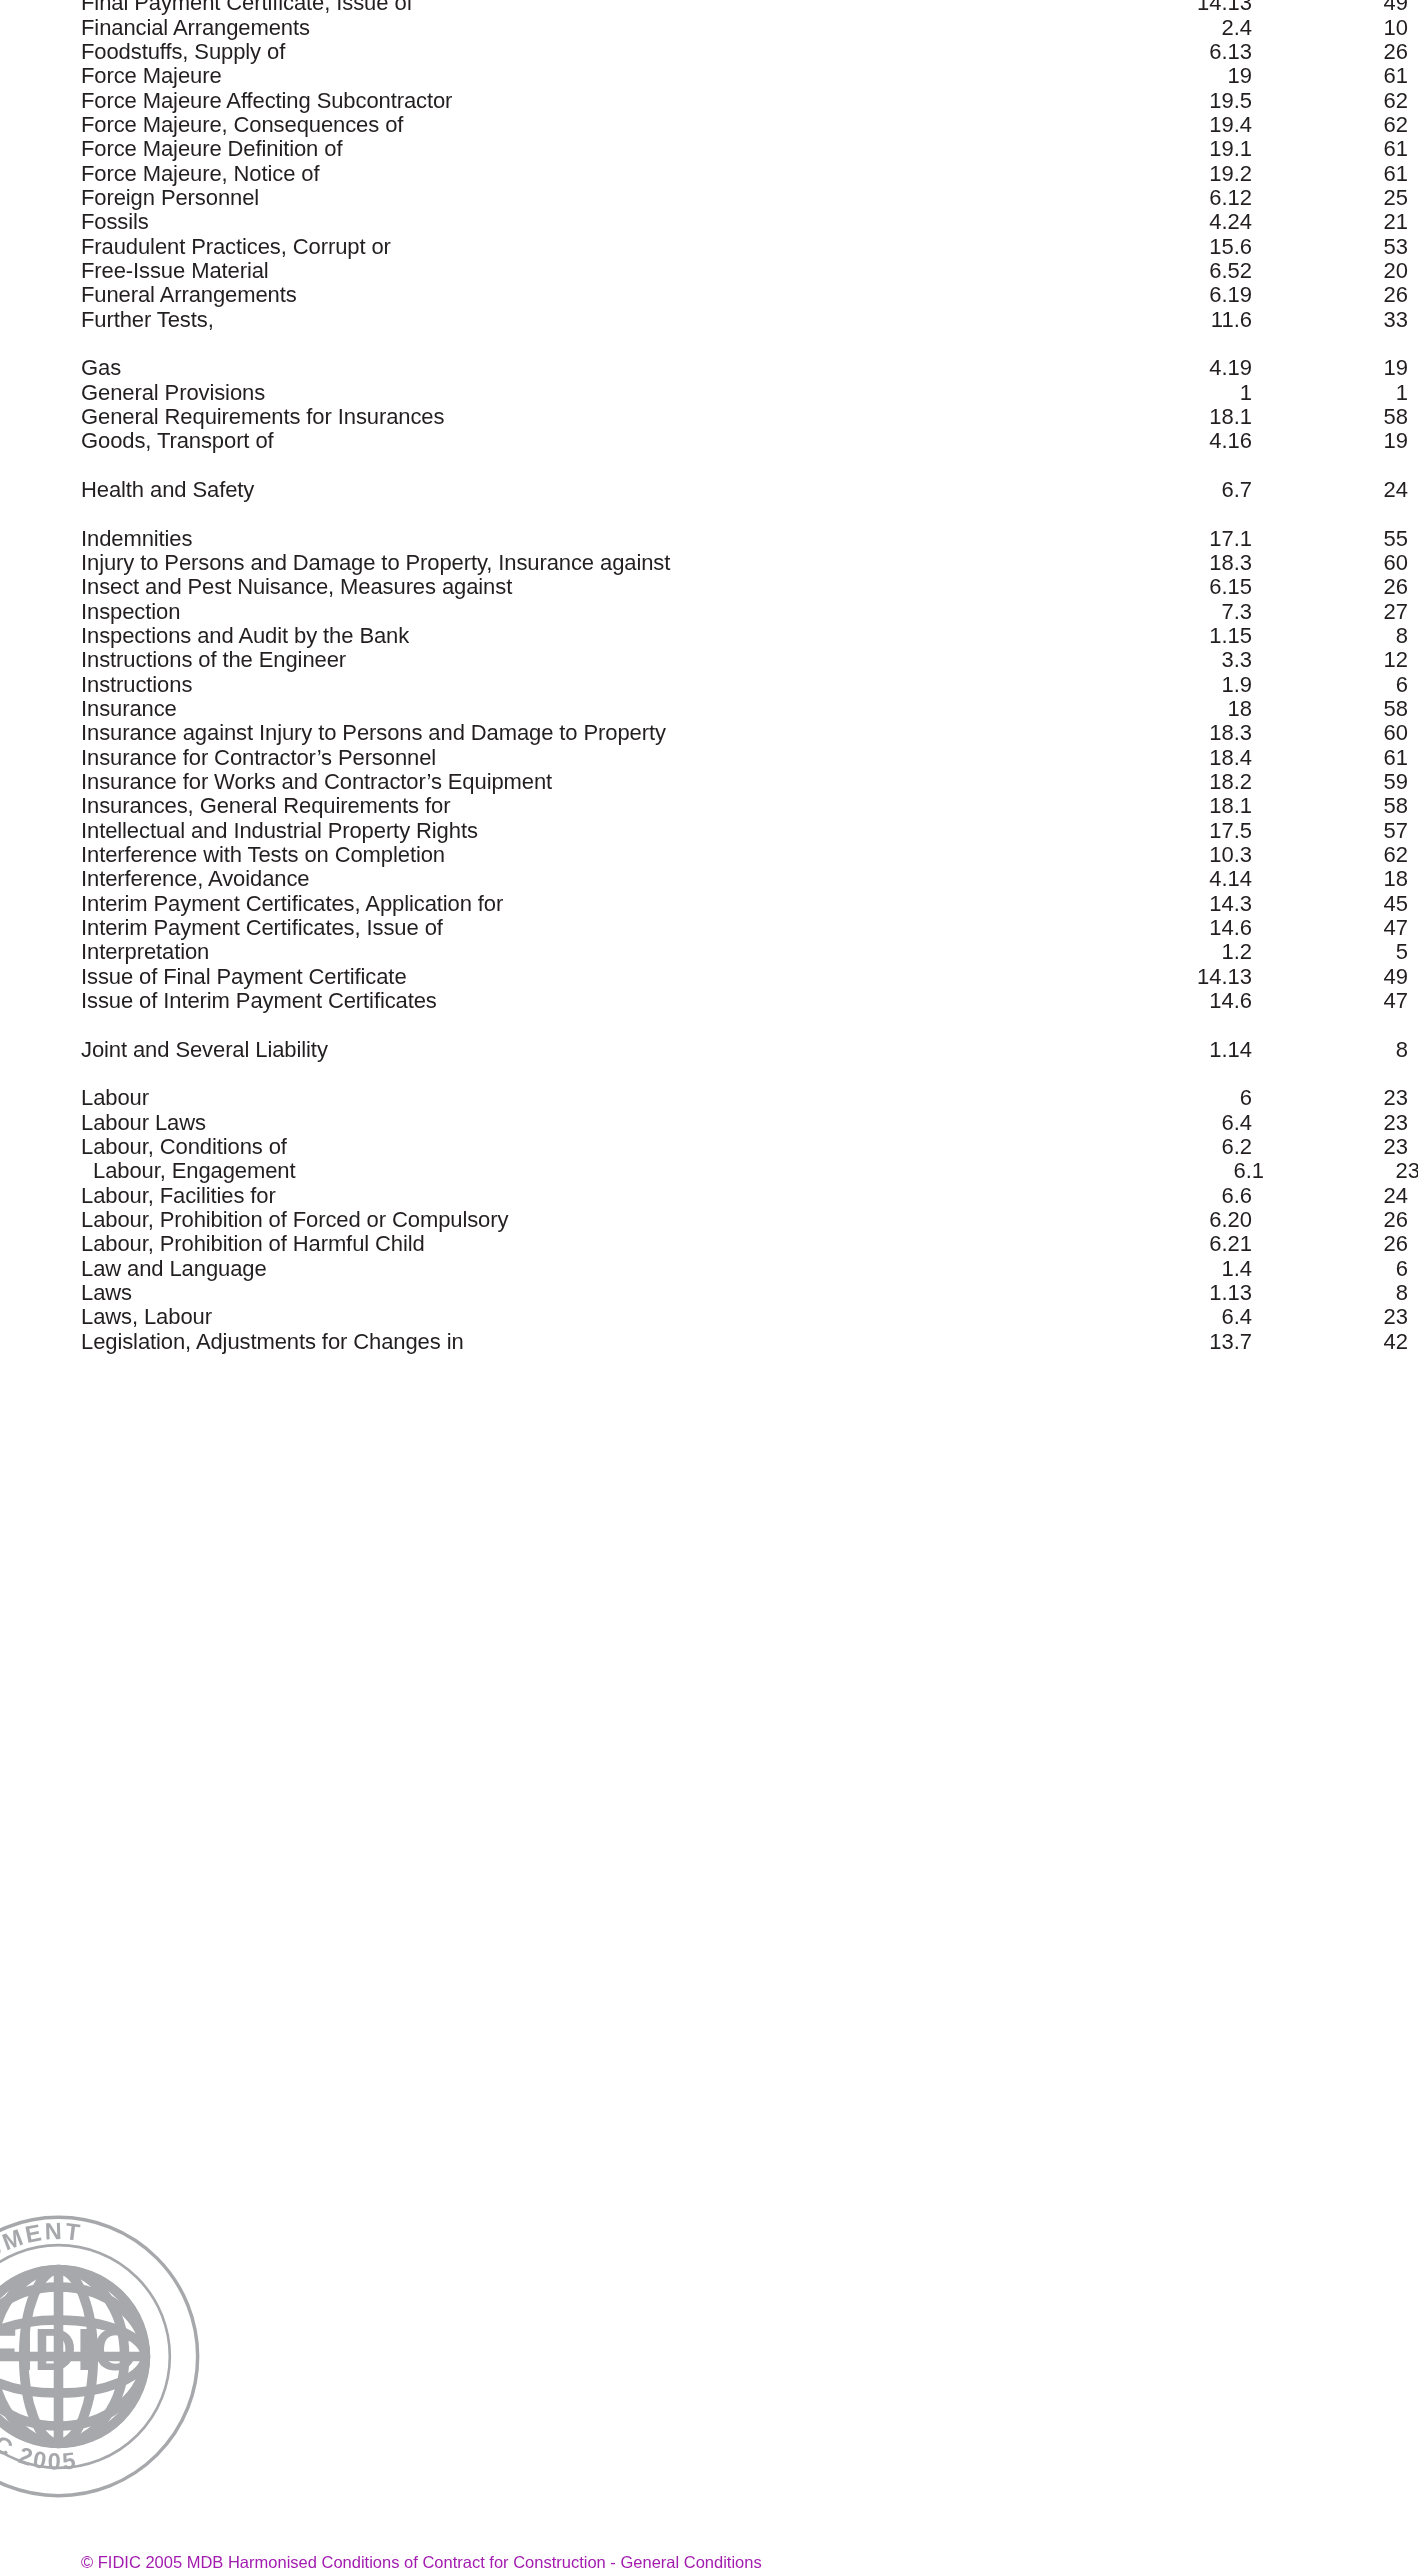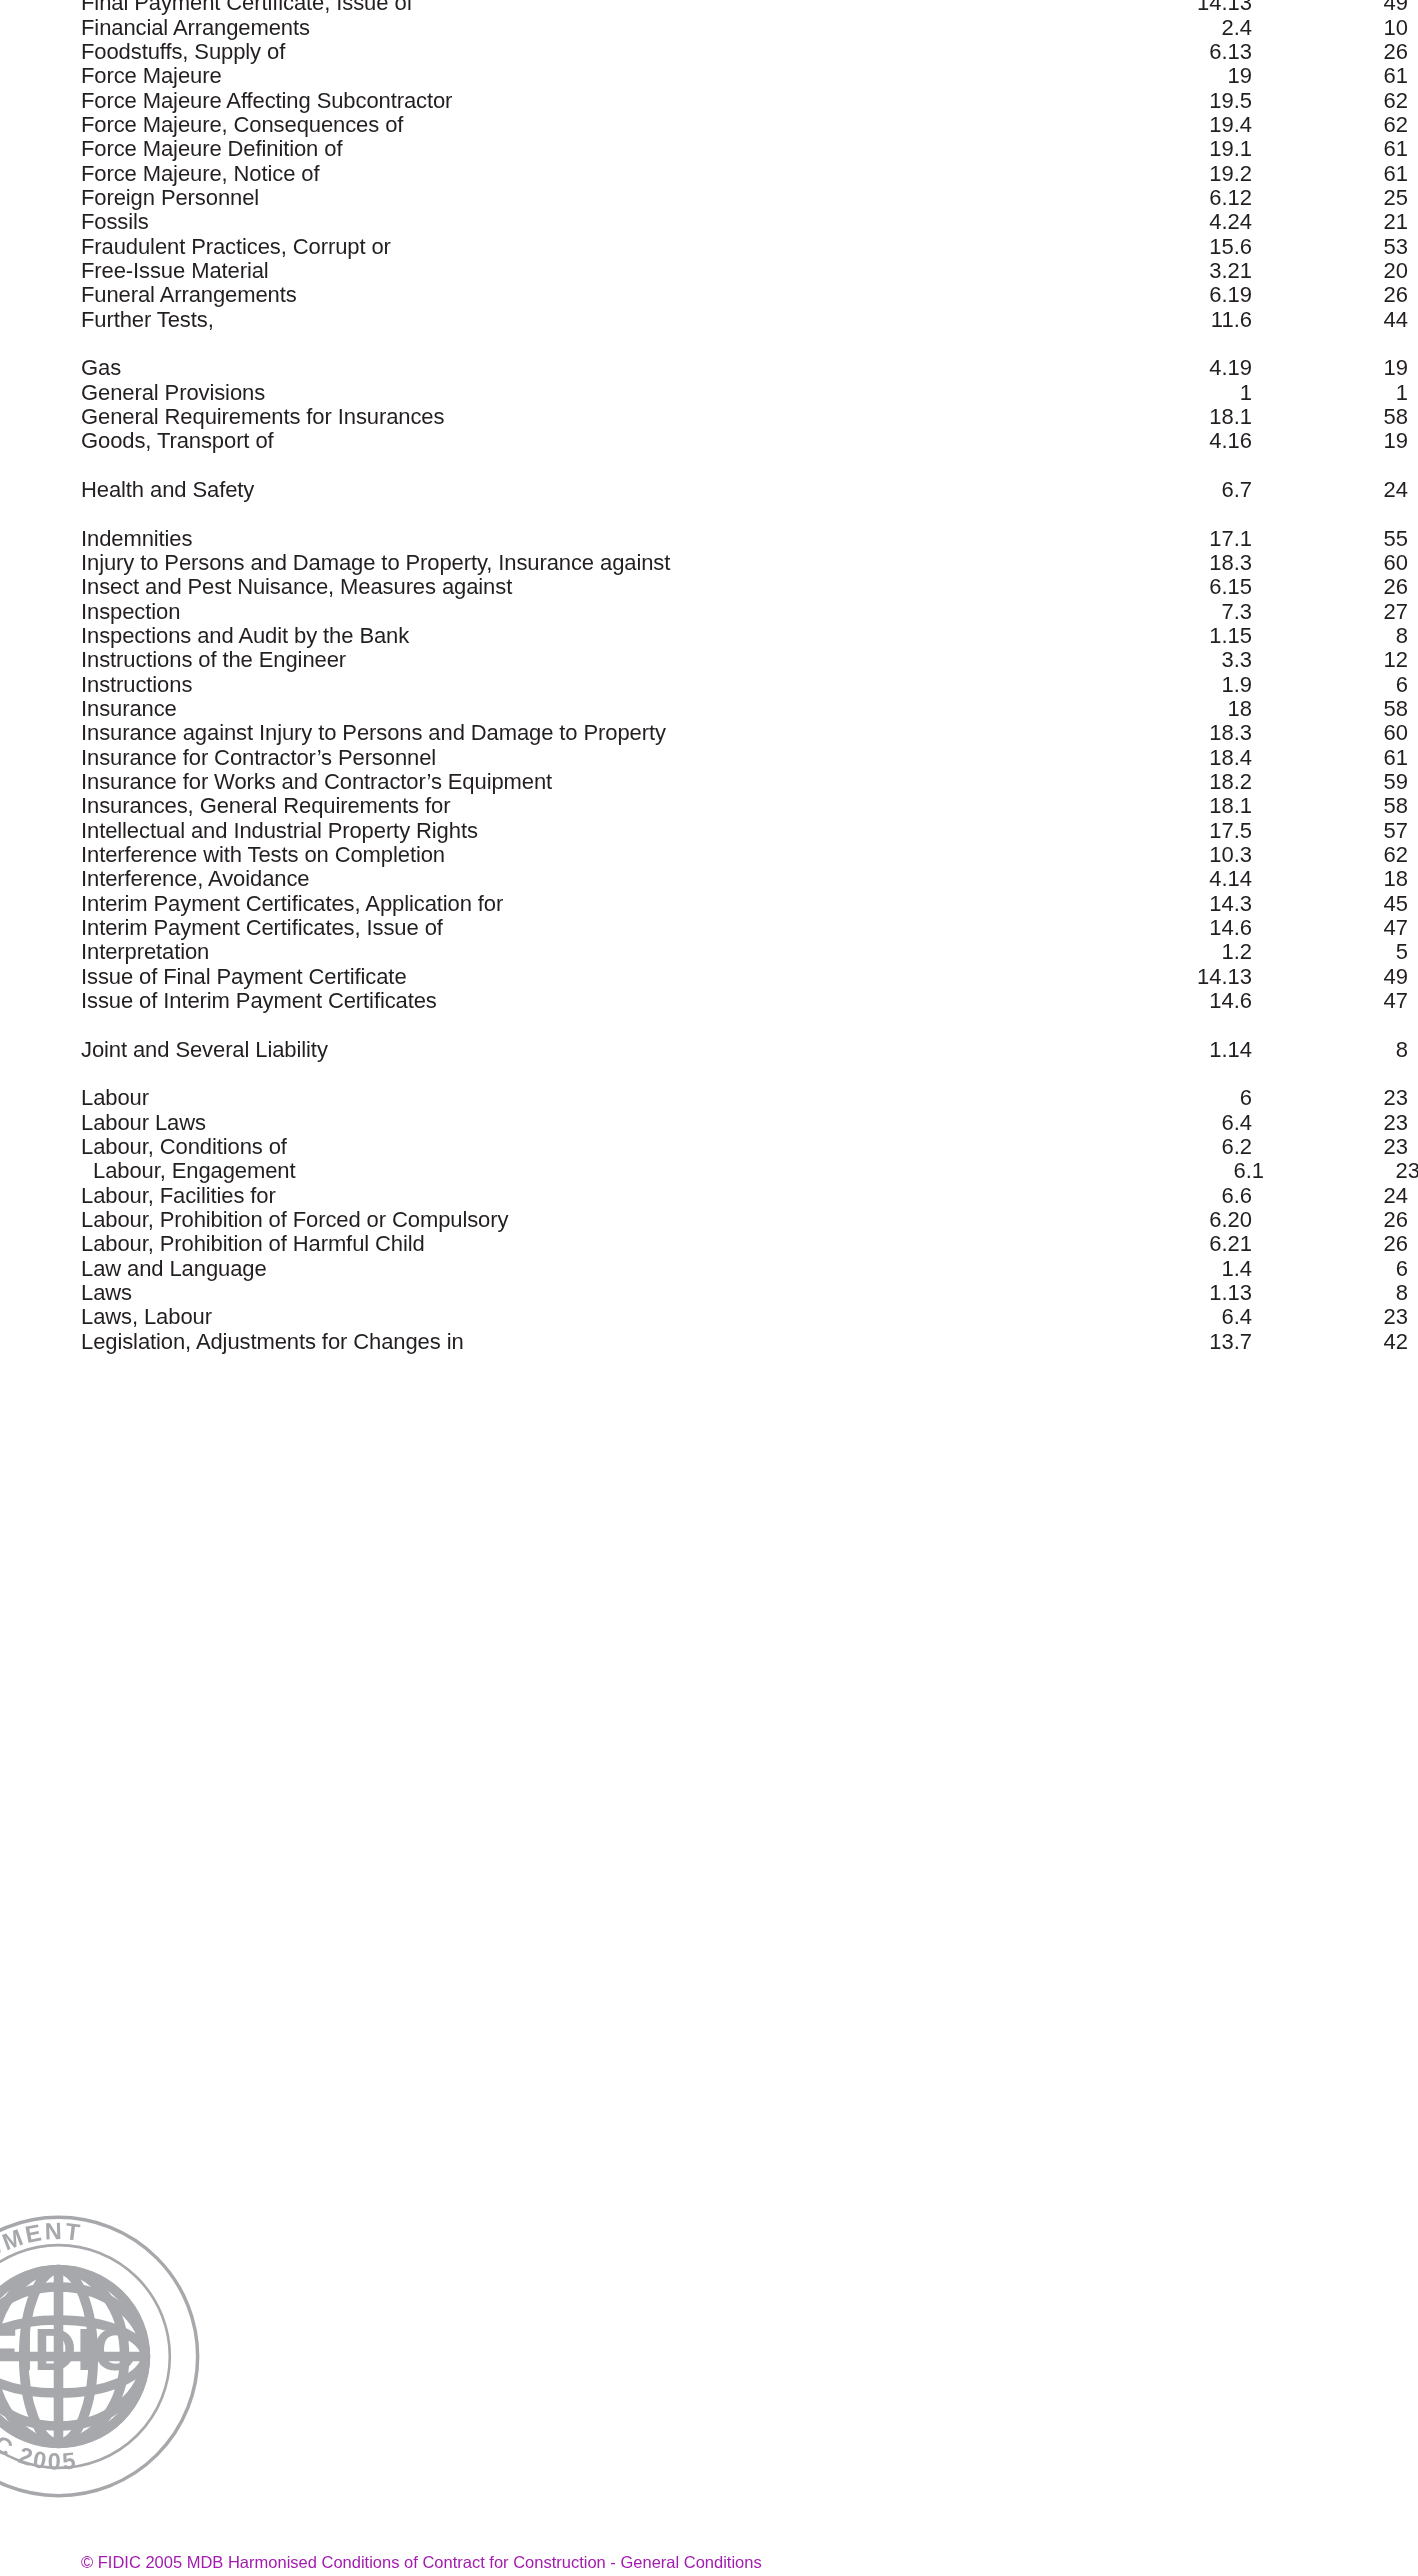--- a/index.html
+++ b/index.html
@@ -174,32 +174,32 @@
         <span class="ent-clause">4.24</span>
         <span class="ent-page">21</span>
       </div>
       <div class="entry" style="position: absolute; left: 0px; top: 235px; width: 1418px;">
         <span class="ent-title">Fraudulent Practices, Corrupt or</span>
         <span class="ent-clause">15.6</span>
         <span class="ent-page">53</span>
       </div>
       <div class="entry" style="position: absolute; left: 0px; top: 259px; width: 1418px;">
         <span class="ent-title">Free-Issue Material</span>
-        <span class="ent-clause">3.21</span>
+        <span class="ent-clause">6.52</span>
         <span class="ent-page">20</span>
       </div>
       <div class="entry" style="position: absolute; left: 0px; top: 283px; width: 1418px;">
         <span class="ent-title">Funeral Arrangements</span>
         <span class="ent-clause">6.19</span>
         <span class="ent-page">26</span>
       </div>
       <div class="entry" style="position: absolute; left: 0px; top: 308px; width: 1418px;">
         <span class="ent-title">Further Tests,</span>
         <span class="ent-clause">11.6</span>
-        <span class="ent-page">44</span>
+        <span class="ent-page">33</span>
       </div>
       <div class="entry gap" style="position: absolute; left: 0px; top: 332px; width: 1418px;"></div>
       <div class="entry" style="position: absolute; left: 0px; top: 356px; width: 1418px;">
         <span class="ent-title">Gas</span>
         <span class="ent-clause">4.19</span>
         <span class="ent-page">19</span>
       </div>
       <div class="entry" style="position: absolute; left: 0px; top: 381px; width: 1418px;">
         <span class="ent-title">General Provisions</span>
         <span class="ent-clause">1</span>

